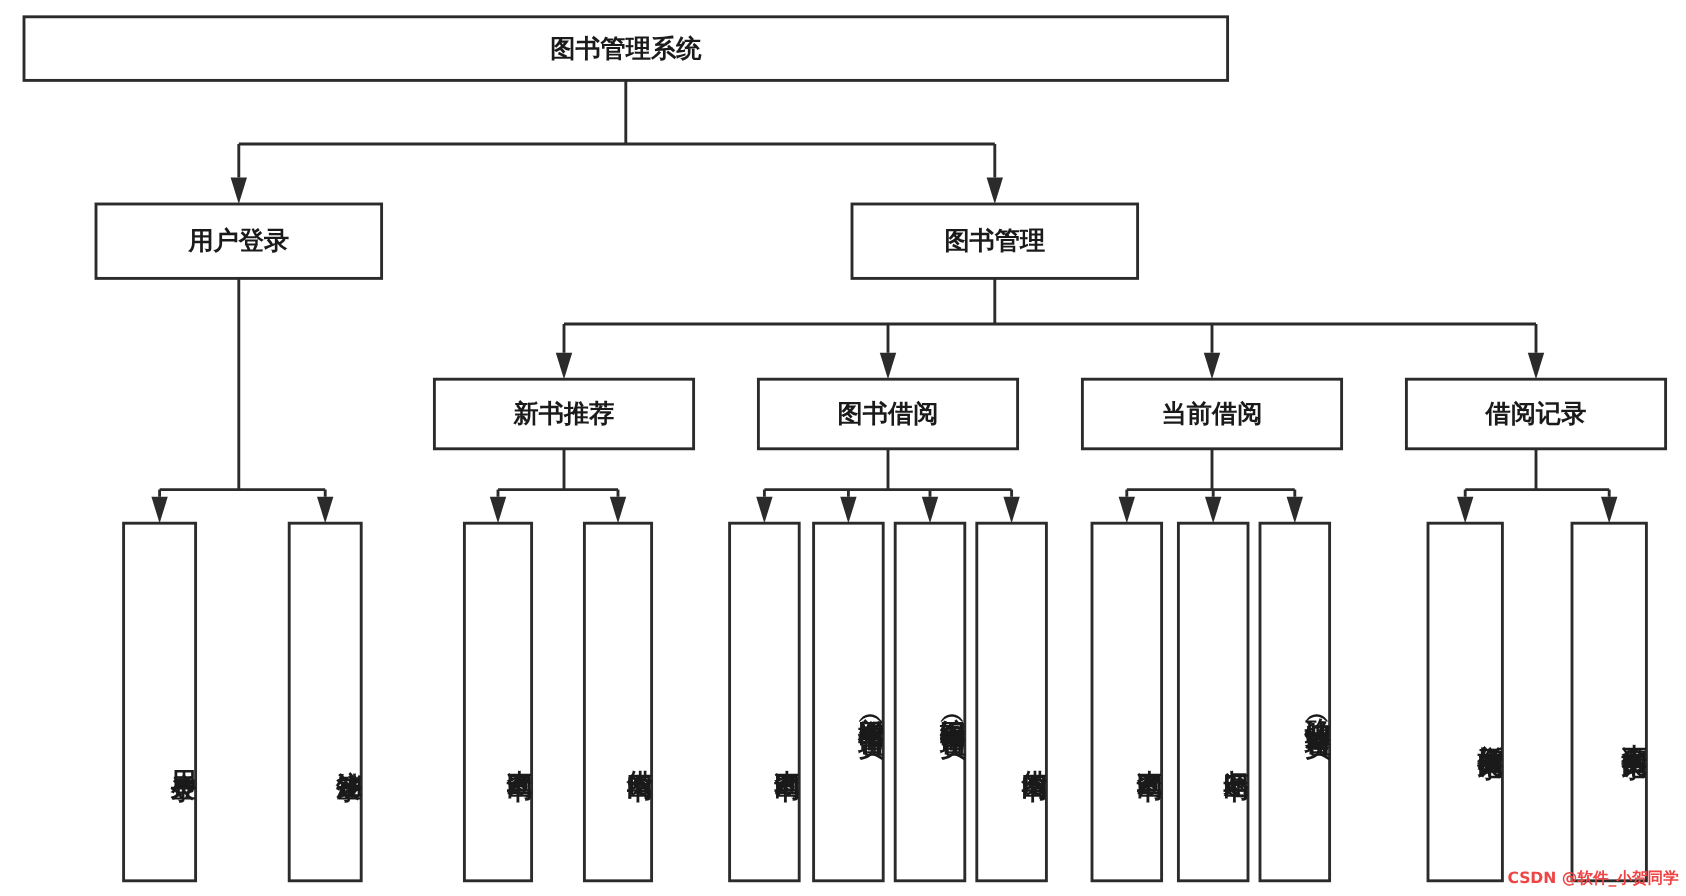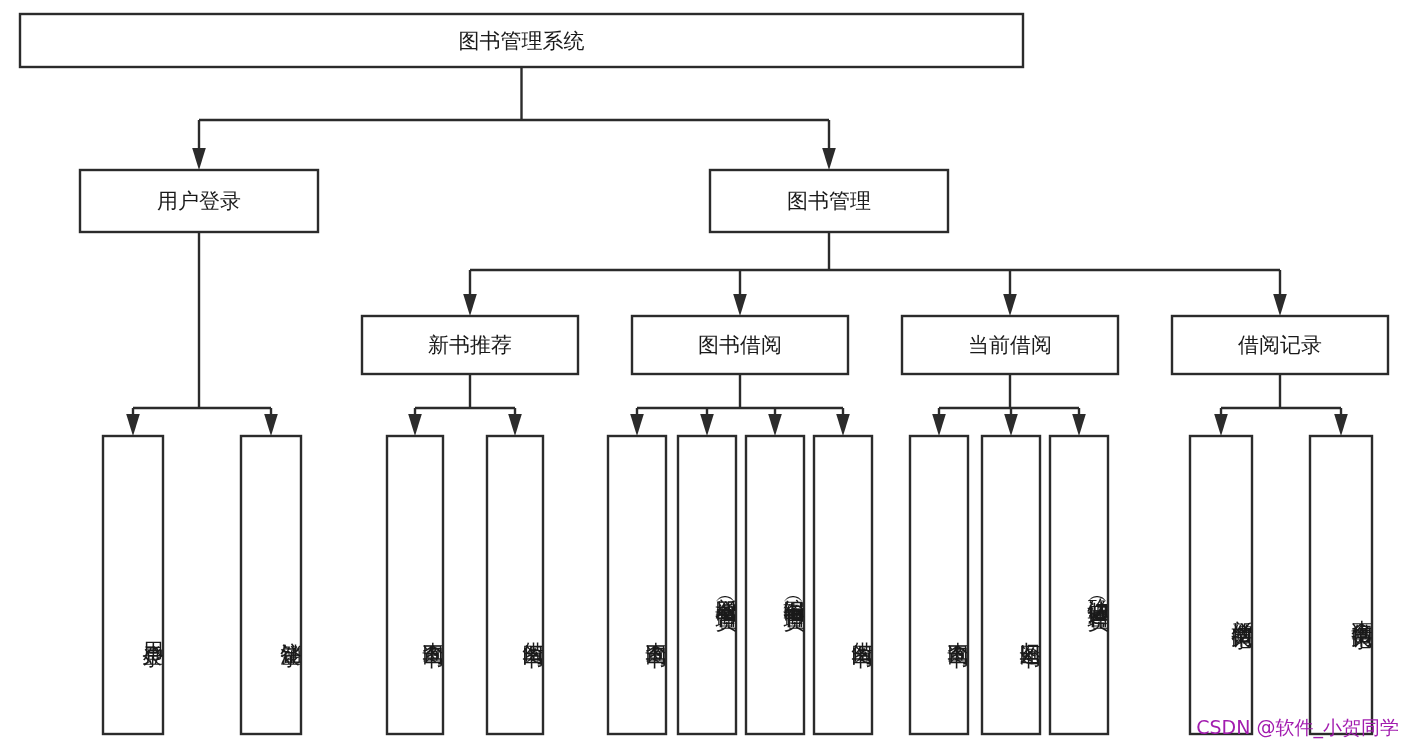--- a/index.html
+++ b/index.html
@@ -10,20 +10,21 @@
   }
   body {
     font-family: "DejaVu Sans", "Liberation Sans", sans-serif;
   }
   #diagram-root {
     position: relative;
     width: 1405px;
     height: 747px;
     background: #ffffff;
     overflow: hidden;
+    font-weight: bold;
   }
   svg#diagram-svg {
     position: absolute;
     left: 0;
     top: 0;
     width: 1405px;
     height: 747px;
   }
   .node-box {
     fill: #ffffff;
@@ -61,22 +62,22 @@
     align-items: flex-start;
     justify-content: center;
     pointer-events: none;
     user-select: none;
   }
   .watermark {
     position: absolute;
     right: 6px;
     bottom: 6px;
     font-family: "DejaVu Sans", "Liberation Sans", sans-serif;
-    font-size: 19px;
-    color: #a21caf;
+    font-size: 13px;
+    color: #ef4444;
     white-space: nowrap;
     user-select: none;
   }
 </style>
 </head>
 <body>
 
 <div id="diagram-root">
 
   <svg id="diagram-svg" viewBox="0 0 1405 747">

